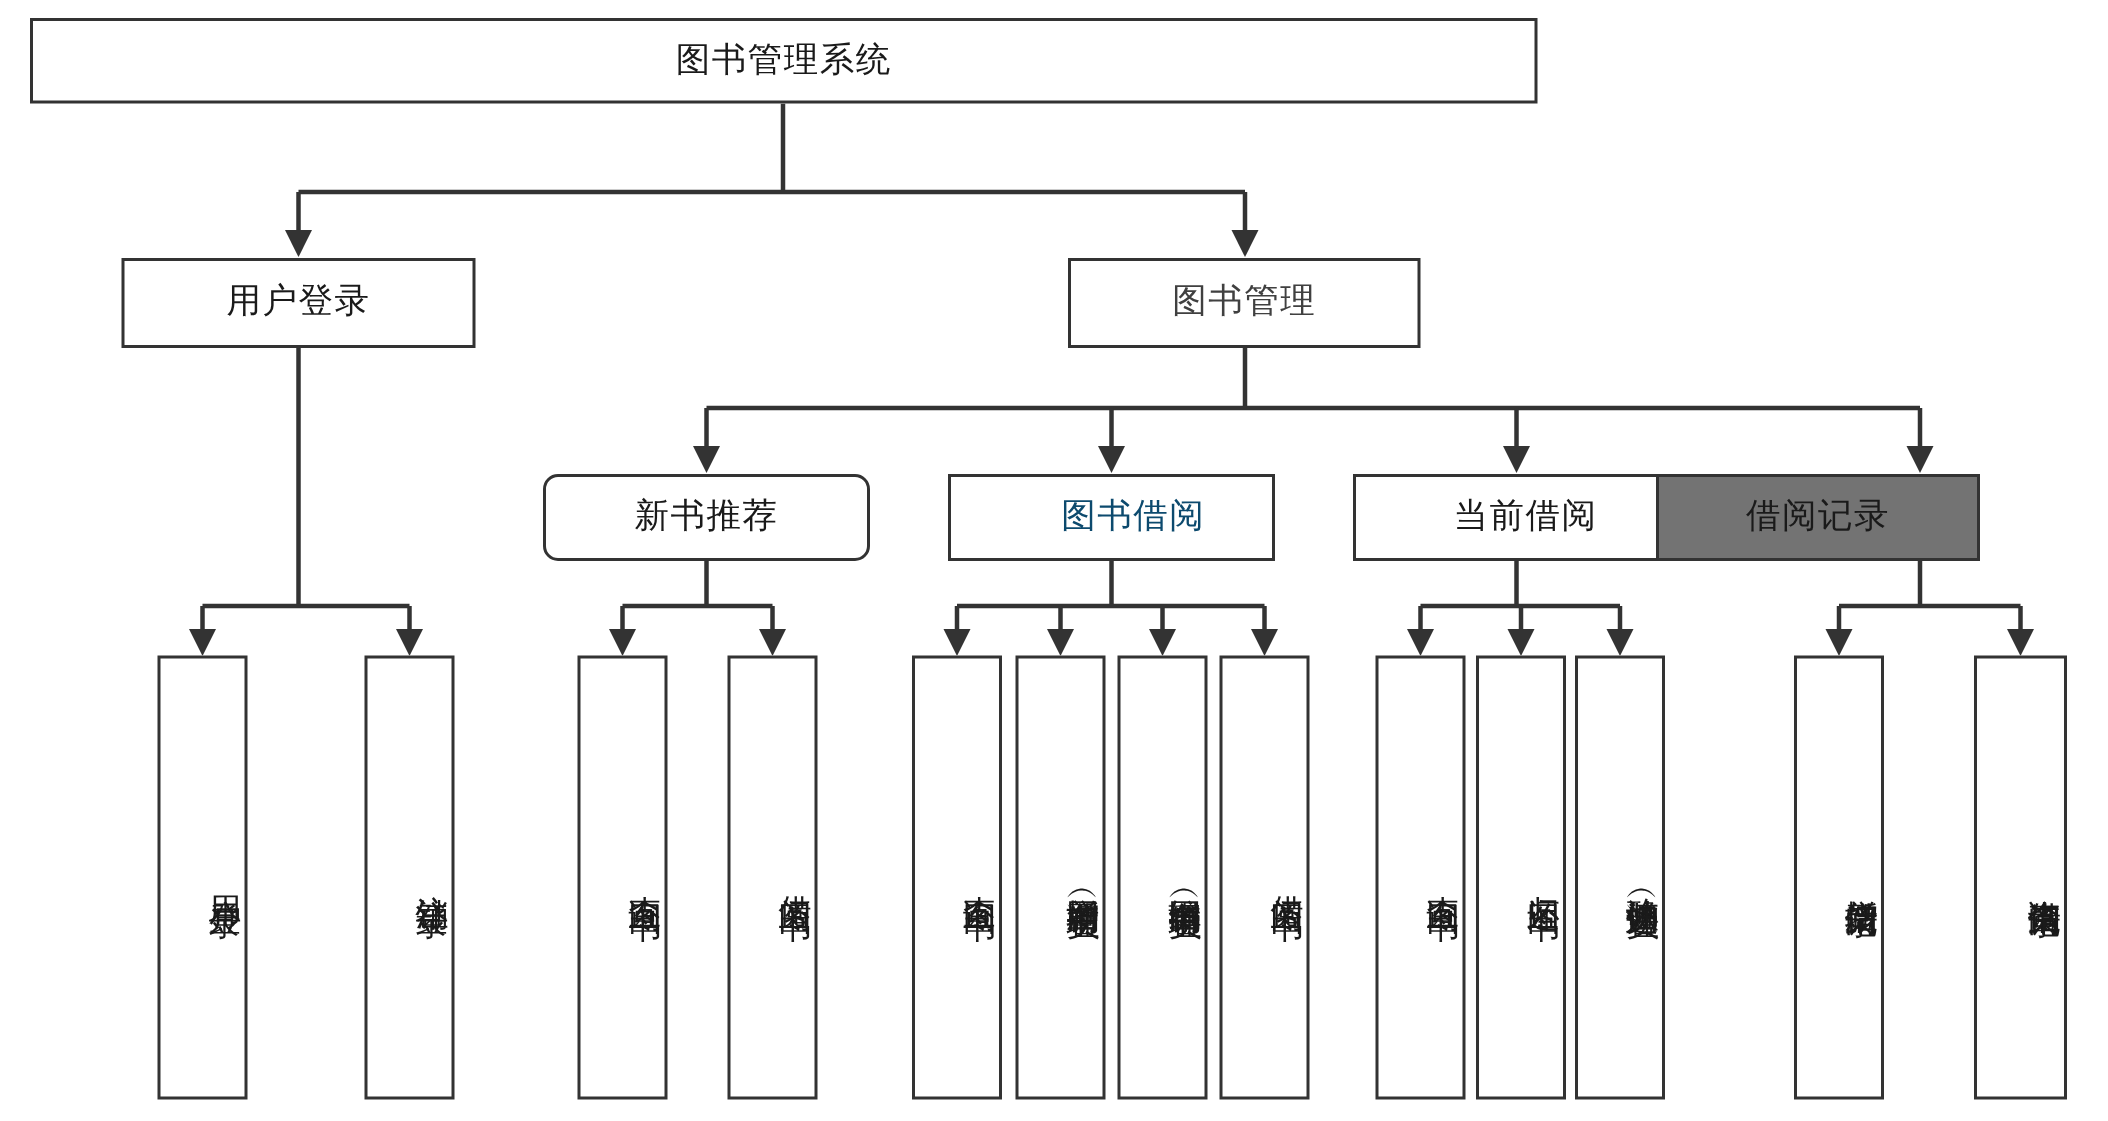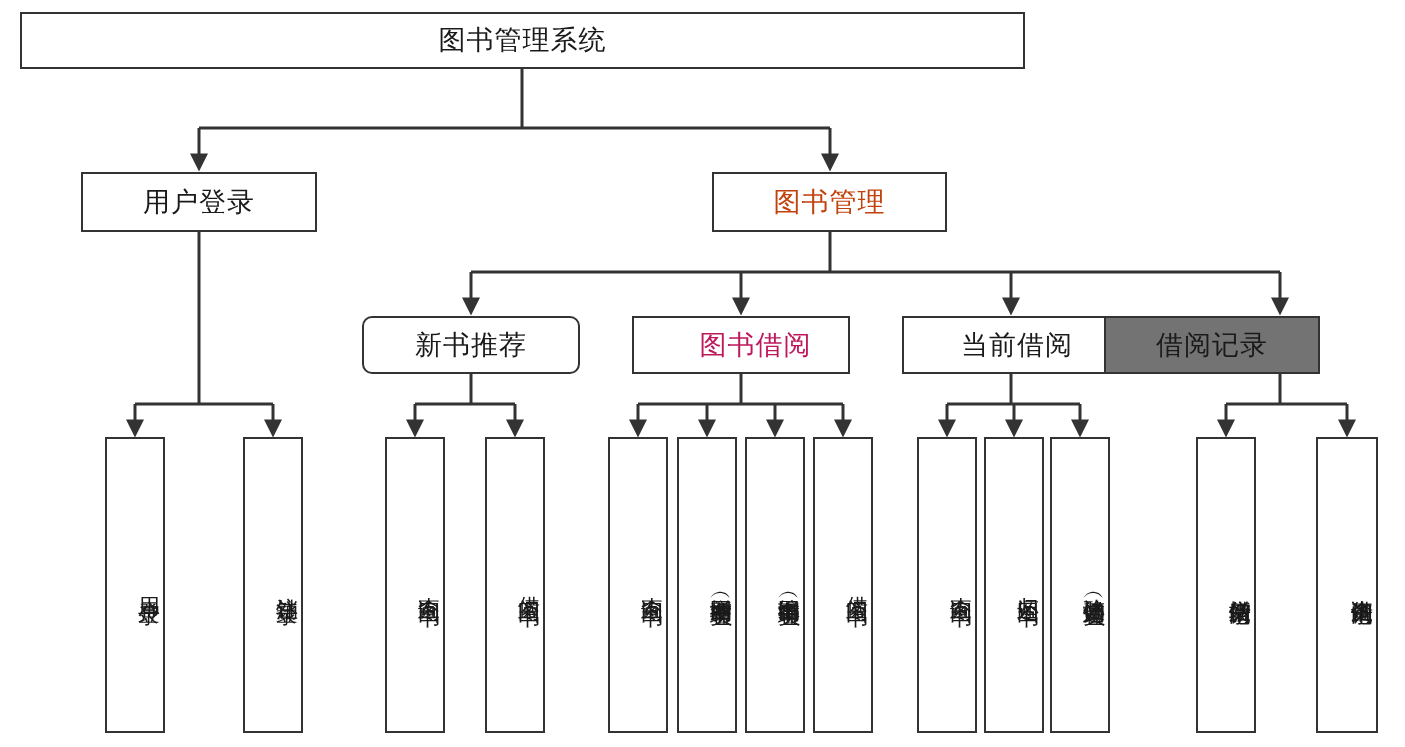--- a/index.html
+++ b/index.html
@@ -21,21 +21,21 @@
     position: absolute;
     box-sizing: border-box;
     border: 2px solid #333333;
     background: #ffffff;
     display: flex;
     align-items: center;
     justify-content: center;
     color: #1a1a1a;
   }
   .node.horiz {
-    font-size: 27px;
+    font-size: 23px;
     letter-spacing: 1px;
     line-height: 1.2;
   }
   .node.vert {
     writing-mode: vertical-rl;
     text-orientation: upright;
     font-size: 22px;
     line-height: 1.25;
     letter-spacing: 3px;
     padding: 10px 0;
@@ -114,24 +114,24 @@
       <path d="M1280,374 L1280,404"></path>
       <path d="M1226,404 L1347,404"></path>
       <path d="M1226,404 L1226,426" marker-end="url(#arrow)"></path>
       <path d="M1347,404 L1347,426" marker-end="url(#arrow)"></path>
     </g>
   </svg>
 
   <div class="node horiz" style="left: 20px; top: 12px; width: 1005px; height: 57px; border-color: rgb(51, 51, 51); background: rgb(255, 255, 255); color: rgb(26, 26, 26);">图书管理系统</div>
 
   <div class="node horiz" style="left: 81px; top: 172px; width: 236px; height: 60px; border-color: rgb(51, 51, 51); background: rgb(255, 255, 255); color: rgb(26, 26, 26);">用户登录</div>
-  <div class="node horiz" style="left: 712px; top: 172px; width: 235px; height: 60px; border-color: rgb(51, 51, 51); background: rgb(255, 255, 255); color: #c2410c;">图书管理</div>
+  <div class="node horiz" style="left: 712px; top: 172px; width: 235px; height: 60px; border-color: rgb(51, 51, 51); background: rgb(255, 255, 255); color: #404040;">图书管理</div>
 
   <div class="node horiz" style="left: 362px; top: 316px; width: 218px; height: 58px; border-color: rgb(51, 51, 51); background: rgb(255, 255, 255); color: rgb(26, 26, 26); border-radius: 10px;">新书推荐</div>
-  <div class="node horiz" style="left: 632px; top: 316px; width: 218px; height: 58px; border-color: rgb(51, 51, 51); background: rgb(255, 255, 255); color: #be185d; padding-left: 29px;">图书借阅</div>
+  <div class="node horiz" style="left: 632px; top: 316px; width: 218px; height: 58px; border-color: rgb(51, 51, 51); background: rgb(255, 255, 255); color: #0c4a6e; padding-left: 29px;">图书借阅</div>
   <div class="node horiz" style="left: 902px; top: 316px; width: 218px; height: 58px; border-color: rgb(51, 51, 51); background: rgb(255, 255, 255); color: rgb(26, 26, 26); padding-left: 12px;">当前借阅</div>
   <div class="node horiz" style="left: 1104px; top: 316px; width: 216px; height: 58px; border-color: rgb(51, 51, 51); background: #737373; color: rgb(26, 26, 26);">借阅记录</div>
 
   <div class="node vert" style="left: 105px; top: 437px; width: 60px; height: 296px; border-color: rgb(51, 51, 51); background: rgb(255, 255, 255); color: rgb(26, 26, 26);">用户登录</div>
   <div class="node vert" style="left: 243px; top: 437px; width: 60px; height: 296px; border-color: rgb(51, 51, 51); background: rgb(255, 255, 255); color: rgb(26, 26, 26);">注销登录</div>
   <div class="node vert" style="left: 385px; top: 437px; width: 60px; height: 296px; border-color: rgb(51, 51, 51); background: rgb(255, 255, 255); color: rgb(26, 26, 26);">查询图书</div>
   <div class="node vert" style="left: 485px; top: 437px; width: 60px; height: 296px; border-color: rgb(51, 51, 51); background: rgb(255, 255, 255); color: rgb(26, 26, 26);">借阅图书</div>
   <div class="node vert" style="left: 608px; top: 437px; width: 60px; height: 296px; border-color: rgb(51, 51, 51); background: rgb(255, 255, 255); color: rgb(26, 26, 26);">查询图书</div>
   <div class="node vert packed" style="left: 677px; top: 437px; width: 60px; height: 296px; border-color: rgb(51, 51, 51); background: rgb(255, 255, 255); color: rgb(26, 26, 26);">新增图书（管理员）</div>
   <div class="node vert packed" style="left: 745px; top: 437px; width: 60px; height: 296px; border-color: rgb(51, 51, 51); background: rgb(255, 255, 255); color: rgb(26, 26, 26);">编辑图书（管理员）</div>

